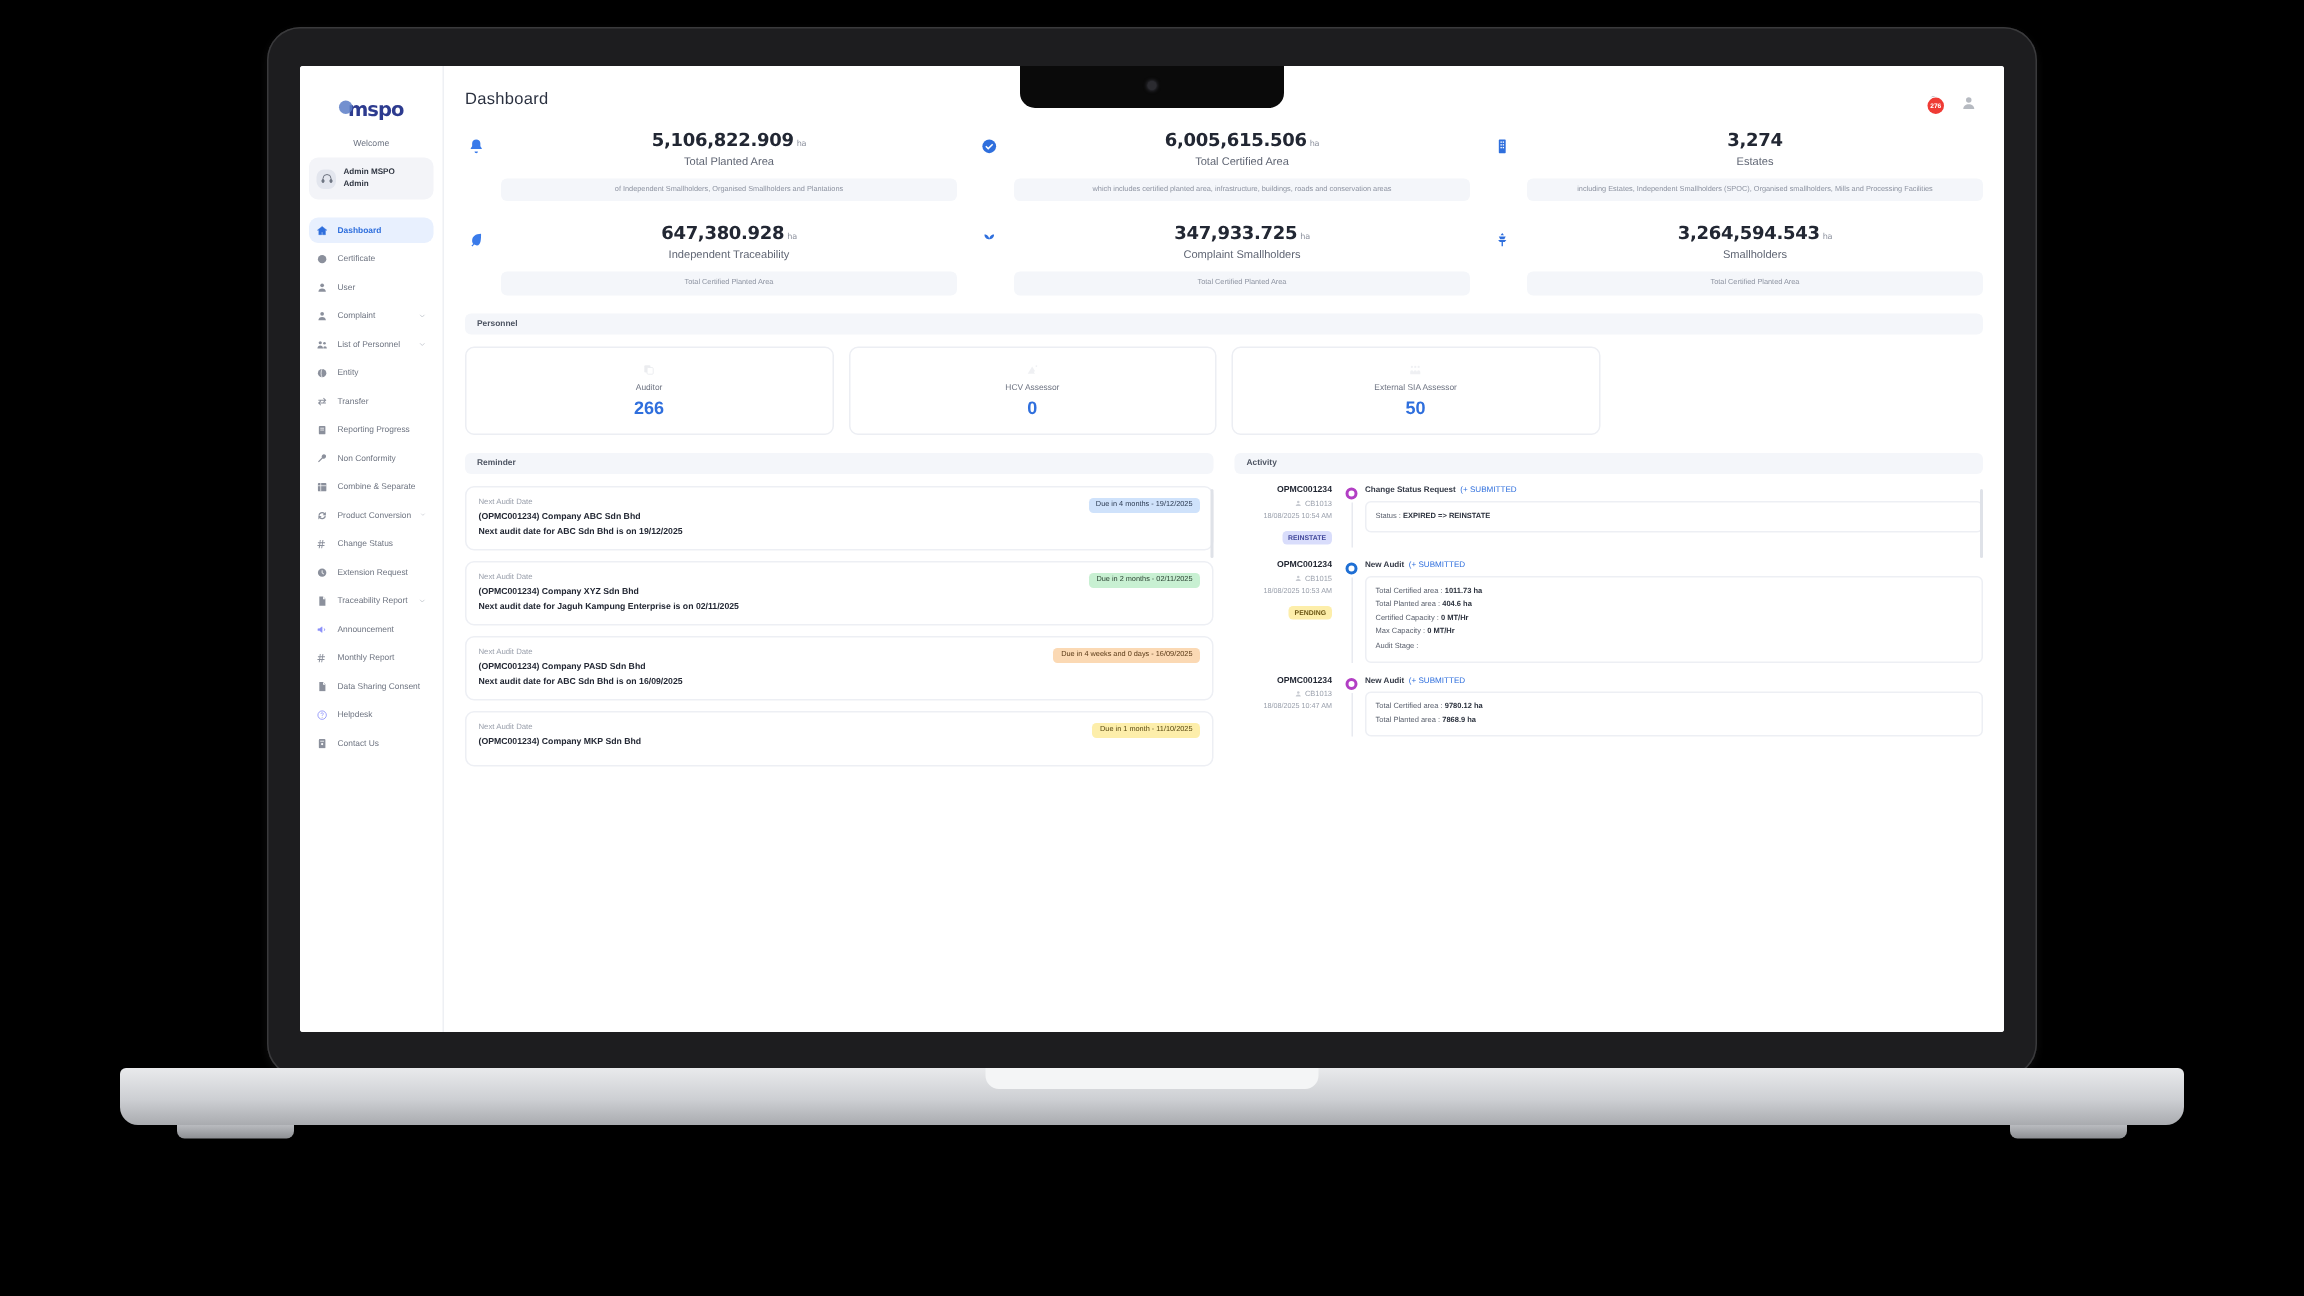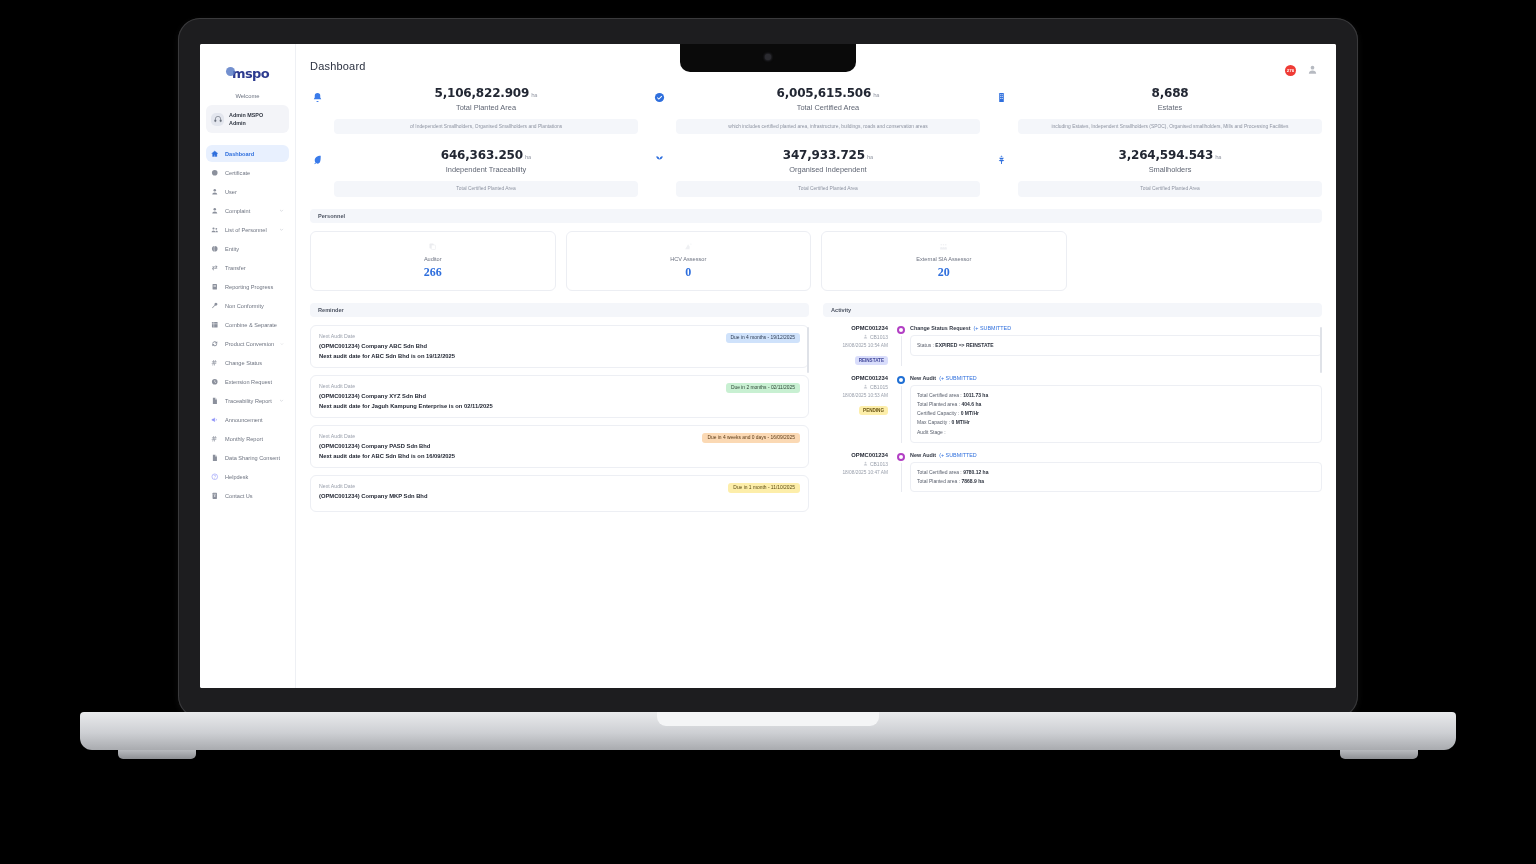--- a/index.html
+++ b/index.html
@@ -142,21 +142,21 @@
 
   
   .personnel-row { display:grid; grid-template-columns:repeat(4,1fr); gap:10px; margin-bottom:12px; }
   .p-card {
     border:1px solid #eceef3; border-radius:6px; padding:9px 6px 10px 6px;
     text-align:center; background:#fff;
   }
   .p-ico { height:11px; display:flex; align-items:center; justify-content:center; opacity:.28; margin-bottom:4px; }
   .p-ico svg { width:9px; height:9px; }
   .p-label { font-size:5.6px; color:#6c7280; margin-bottom:3px; }
-  .p-count { font-size:12px; font-weight:600; color:#2f6fdd; font-family:Liberation Serif, serif; }
+  .p-count { font-size:12px; font-weight:600; color:#2f6fdd; font-family:Liberation Sans, sans-serif; }
 
   
   .bottom { display:grid; grid-template-columns: 1fr 1fr; gap:14px; }
   .panel-scroll { position:relative; }
 
   .rem-card {
     border:1px solid #edeff4; border-radius:6px; padding:7px 8px 8px 8px;
     margin-bottom:7px; display:flex; gap:6px; background:#fff;
   }
   .rem-main { flex:1; min-width:0; }
@@ -501,51 +501,51 @@
                     <rect x="9.4" y="5" width="2" height="2" fill="#fff"></rect>
                     <rect x="12.6" y="5" width="2" height="2" fill="#fff"></rect>
                     <rect x="9.4" y="9" width="2" height="2" fill="#fff"></rect>
                     <rect x="12.6" y="9" width="2" height="2" fill="#fff"></rect>
                     <rect x="9.4" y="13" width="2" height="2" fill="#fff"></rect>
                     <rect x="12.6" y="13" width="2" height="2" fill="#fff"></rect>
                   </svg>
                 </span>
     <div class="stat-body">
       <div class="stat-val">
-        <span>8,688</span>
+        <span>3,274</span>
       </div>
       <div class="stat-name">Estates</div>
       <div class="stat-note">including Estates, Independent Smallholders (SPOC), Organised smallholders, Mills and Processing Facilities</div>
     </div>
   </div>
   <div class="stat">
     <span class="stat-ico">
                   <svg viewBox="0 0 24 24" fill="#3a7bea">
                     <path d="M19 4c-8 0-13 4-13 10 0 2 .7 3.6 1.8 4.8L5 21l1.4 1.4 2.6-2.6A7 7 0 0 0 13 21c6 0 6-10 6-17z"></path>
                   </svg>
                 </span>
     <div class="stat-body">
       <div class="stat-val">
-        <span>646,363.250</span><span class="unit">ha</span>
+        <span>647,380.928</span><span class="unit">ha</span>
       </div>
       <div class="stat-name">Independent Traceability</div>
       <div class="stat-note">Total Certified Planted Area</div>
     </div>
   </div>
   <div class="stat">
     <span class="stat-ico">
                   <svg viewBox="0 0 24 24" fill="#2f6fdd">
                     <path d="M12 21V12M12 12C9 12 5 10 5 5c5 0 7 4 7 7zM12 12c3 0 7-2 7-7-5 0-7 4-7 7z"></path>
                   </svg>
                 </span>
     <div class="stat-body">
       <div class="stat-val">
         <span>347,933.725</span><span class="unit">ha</span>
       </div>
-      <div class="stat-name">Organised Independent</div>
+      <div class="stat-name">Complaint Smallholders</div>
       <div class="stat-note">Total Certified Planted Area</div>
     </div>
   </div>
   <div class="stat">
     <span class="stat-ico">
                   <svg viewBox="0 0 24 24" fill="#2f6fdd">
                     <path d="M11 22v-6h2v6zM12 3l2.5 3h-5zM7 8h10l-2 4H9zM6 13h12l-2.5 3h-7z"></path>
                   </svg>
                 </span>
     <div class="stat-body">
@@ -583,21 +583,21 @@
   <div class="p-card">
     <div class="p-ico">
                   <svg viewBox="0 0 24 24" fill="#c7ccd6">
                     <circle cx="6" cy="7" r="2"></circle>
                     <circle cx="12" cy="7" r="2"></circle>
                     <circle cx="18" cy="7" r="2"></circle>
                     <path d="M3 20v-4a3 3 0 0 1 6 0v4zM9 20v-4a3 3 0 0 1 6 0v4zM15 20v-4a3 3 0 0 1 6 0v4z"></path>
                   </svg>
                 </div>
     <div class="p-label">External SIA Assessor</div>
-    <div class="p-count">20</div>
+    <div class="p-count">50</div>
   </div>
             </section>
 
           <section class="bottom">
             <div>
               <div class="sec-head">Reminder</div>
               <div class="panel-scroll">
                 <div id="reminders">
   <div class="rem-card">
     <div class="rem-main">

